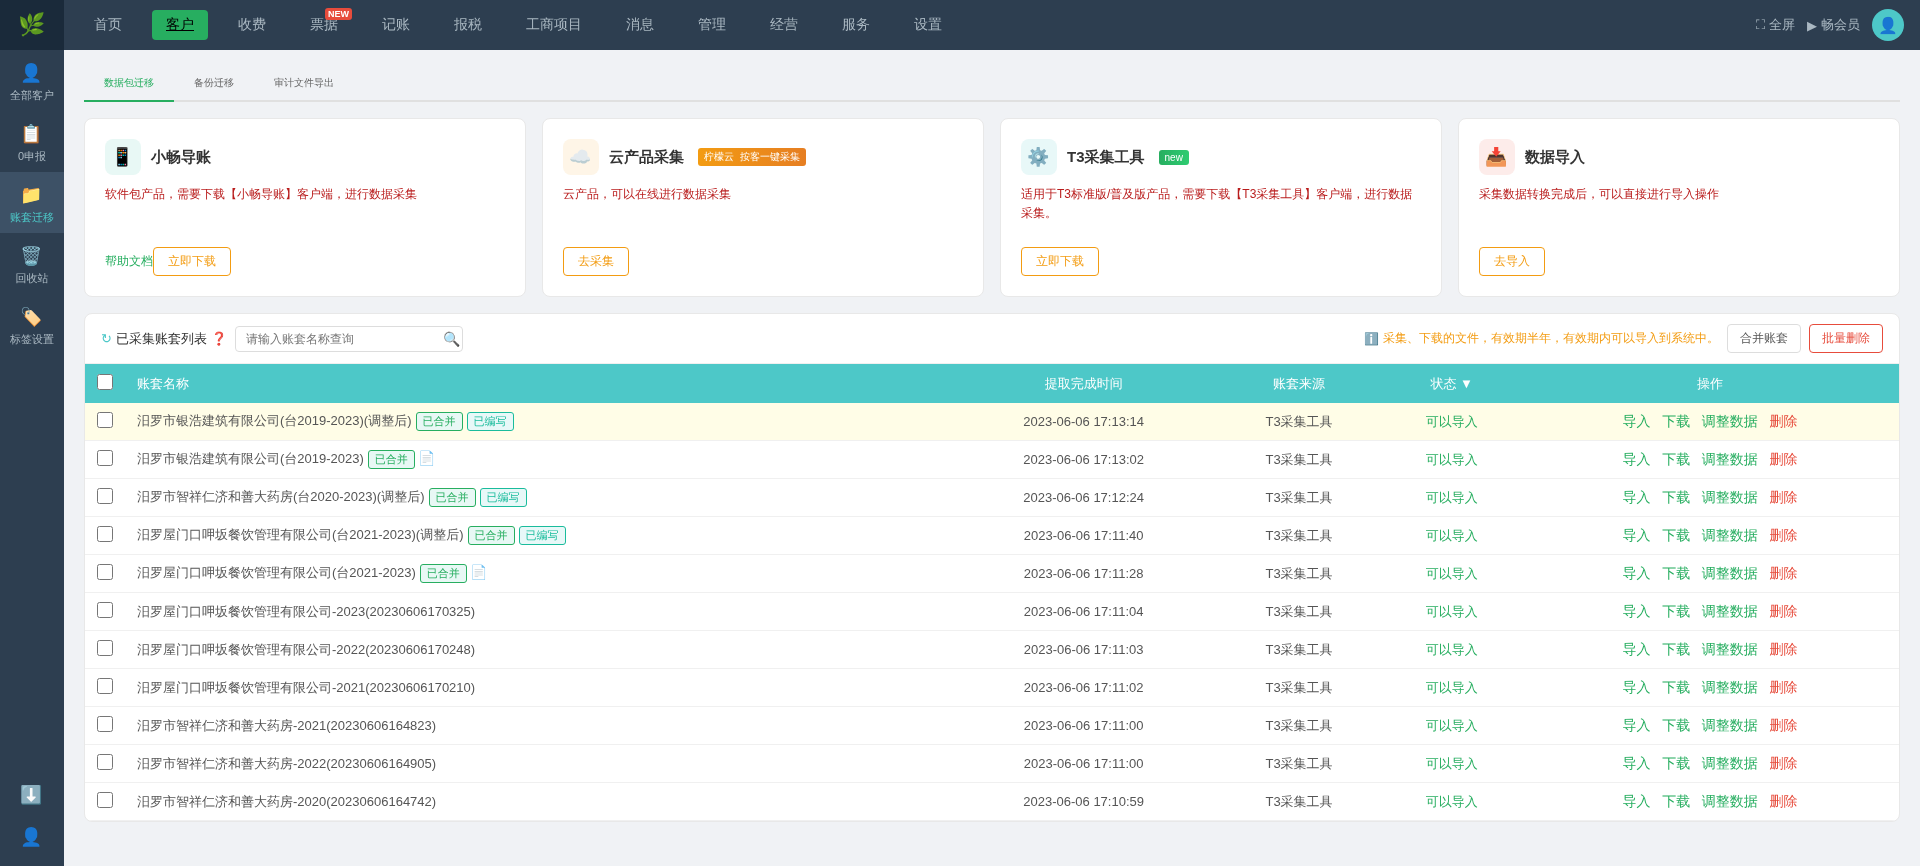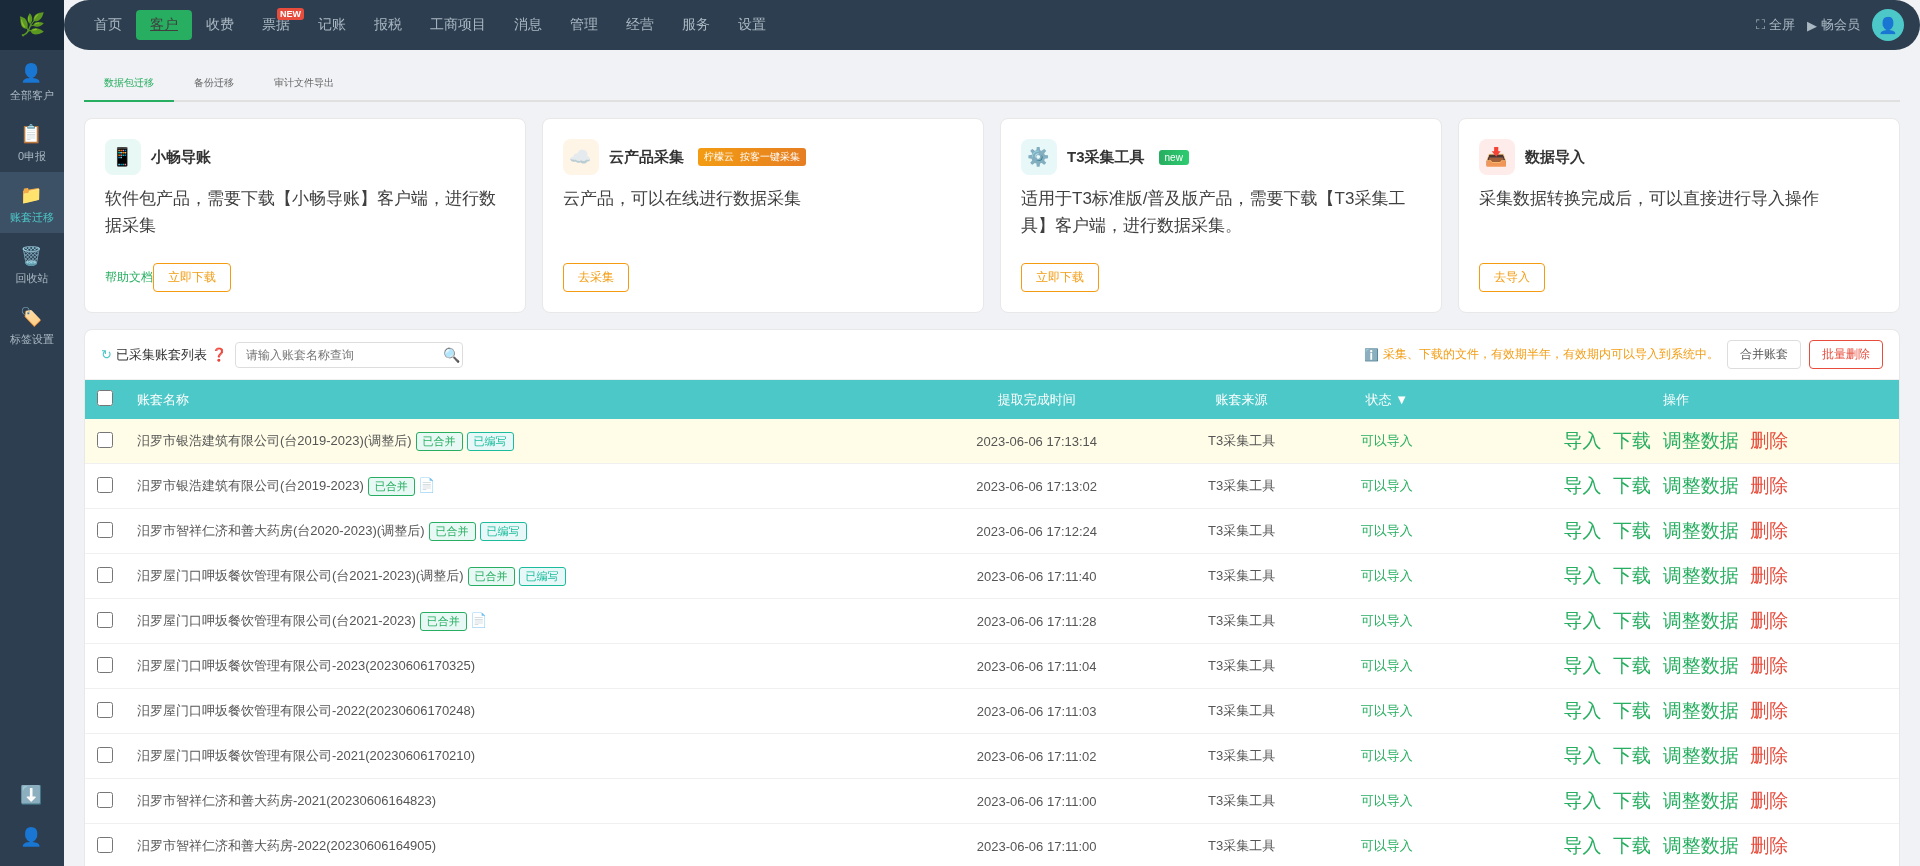--- a/index.html
+++ b/index.html
@@ -61,35 +61,34 @@
       display: flex;
       flex-direction: column;
       overflow: hidden;
     }
     .top-nav {
       height: 50px;
       background: #2d3e50;
       display: flex;
       align-items: center;
       padding: 0 16px;
-      gap: 0;
+      gap: 16px;
       flex-shrink: 0;
-      border-radius: 25px;
     }
     .nav-item {
       padding: 6px 14px;
       color: #aab8c2;
       cursor: pointer;
       border-radius: 4px;
       font-size: 14px;
       white-space: nowrap;
     }
     .nav-item.active {
       background: #27ae60;
-      color: #404040;
+      color: #000000;
       border-radius: 4px;
       text-decoration: underline;
     }
     .nav-item.has-badge { position: relative; }
     .nav-badge {
       position: absolute;
       top: -2px;
       right: 0px;
       background: #e74c3c;
       color: #fff;
@@ -202,22 +201,22 @@
       font-size: 10px;
       padding: 2px 6px;
       border-radius: 3px;
       margin-left: 4px;
     }
     .card-badge.orange-badge {
       background: linear-gradient(90deg, #f39c12, #e67e22);
       font-family: Liberation Mono, monospace;
     }
     .card-desc {
-      color: #404040;
-      font-size: 17px;
+      color: #b91c1c;
+      font-size: 12px;
       line-height: 1.6;
       flex: 1;
     }
     .card-actions {
       display: flex;
       margin-top: 24px;
     }
     .card-btn {
       border: 1px solid #f39c12;
       color: #f39c12;
@@ -344,21 +343,21 @@
       cursor: pointer;
     }
     .status-tag {
       color: #27ae60;
       font-size: 13px;
     }
     .op-btn {
       background: none;
       border: none;
       cursor: pointer;
-      font-size: 19px;
+      font-size: 14px;
       padding: 0 4px;
       color: #27ae60;
     }
     .op-btn.danger { color: #e74c3c; }
     .row-tag {
       display: inline-block;
       padding: 1px 6px;
       border-radius: 3px;
       font-size: 11px;
       margin-left: 4px;

